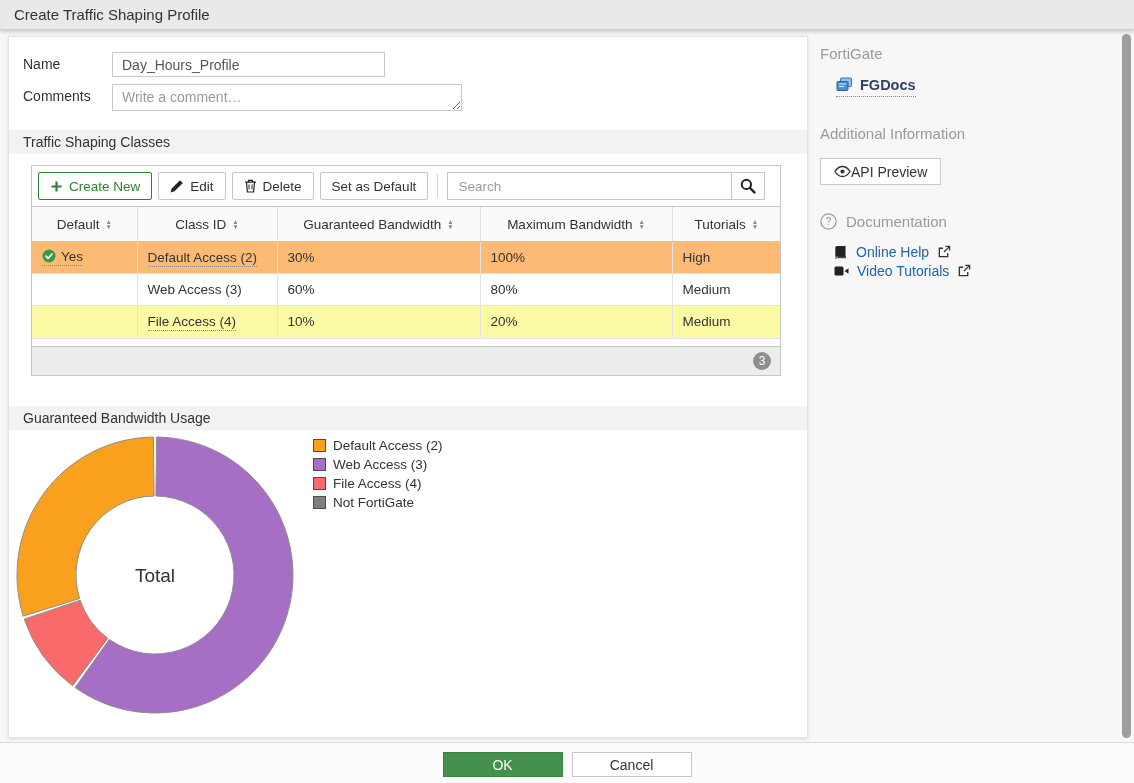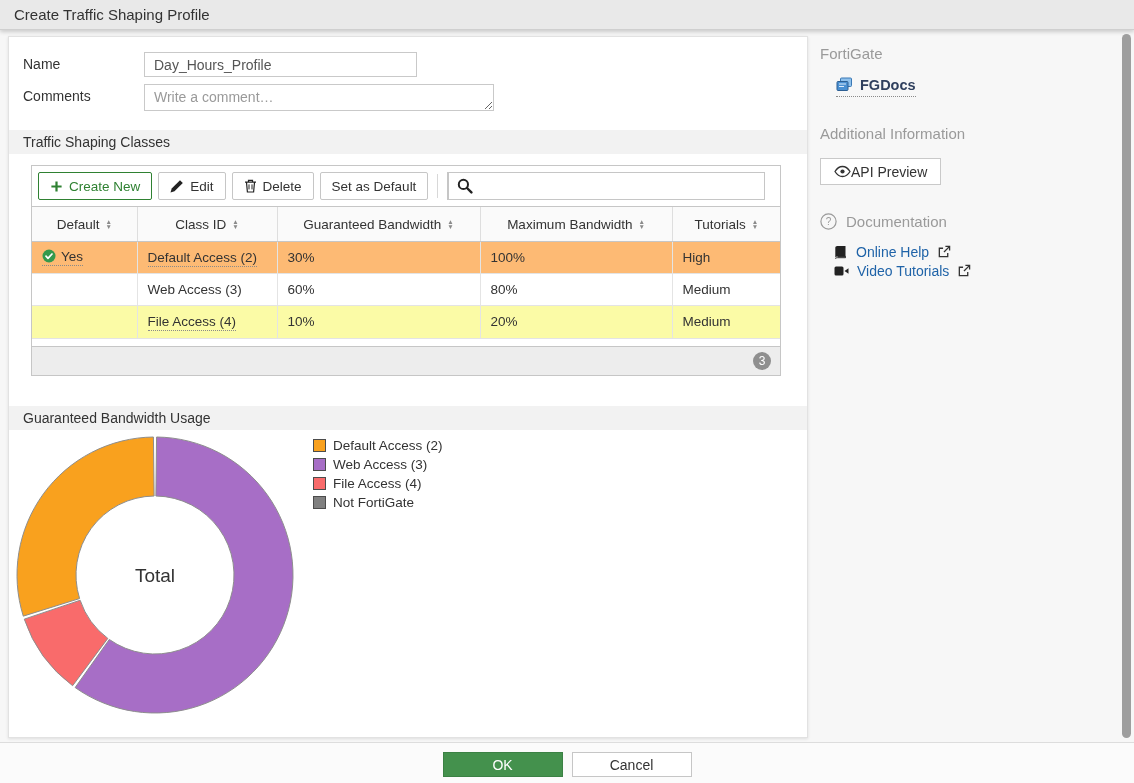--- a/index.html
+++ b/index.html
@@ -16,21 +16,21 @@
     box-shadow:0 2px 4px rgba(0,0,0,.18);
     line-height:29px; padding-left:14px; font-size:15px; z-index:6;
   }
   
   .main-panel {
     position:absolute; left:8px; top:36px; width:800px; height:702px;
     background:#fff; border:1px solid #e2e2e2;
     box-shadow:0 1px 3px rgba(0,0,0,.10); overflow:hidden;
   }
   .form-area { padding:15px 0 12px 14px; }
-  .form-row { display:flex; align-items:flex-start; margin-bottom:7px;gap:32px; }
+  .form-row { display:flex; align-items:flex-start; margin-bottom:7px; }
   .form-label { width:89px; padding-top:4px; font-size:14px; }
   .name-input {
     width:273px; height:25px; border:1px solid #c9c9c9; padding:0 9px;
     font-size:14px; color:#555; font-family:"Liberation Sans", sans-serif;
   }
   .comments-input {
     width:350px; height:27px; border:1px solid #c9c9c9; padding:4px 9px;
     font-size:14px; color:#1d4ed8; resize:both; overflow:hidden;
     font-family:"Liberation Sans", sans-serif;
   }
@@ -173,20 +173,21 @@
             <path d="M5 5.4v5M8 5.4v5" stroke="#222" stroke-width="1"></path>
           </svg>
         </span>
         <span>Delete</span>
       </button>
       <button class="btn">
         <span>Set as Default</span>
       </button>
       <div class="tb-divider"></div>
       <div class="search-box">
+        <input class="search-input" type="text" placeholder="Search" style="">
         <button class="search-btn">
           <span>
             <svg width="16" height="16" viewBox="0 0 16 16">
               <circle cx="6.4" cy="6.4" r="4.6" fill="none" stroke="#222" stroke-width="2"></circle>
               <line x1="10" y1="10" x2="14.4" y2="14.4" stroke="#222" stroke-width="2.4" stroke-linecap="round"></line>
             </svg>
           </span>
         </button>
       </div>
     </div>

